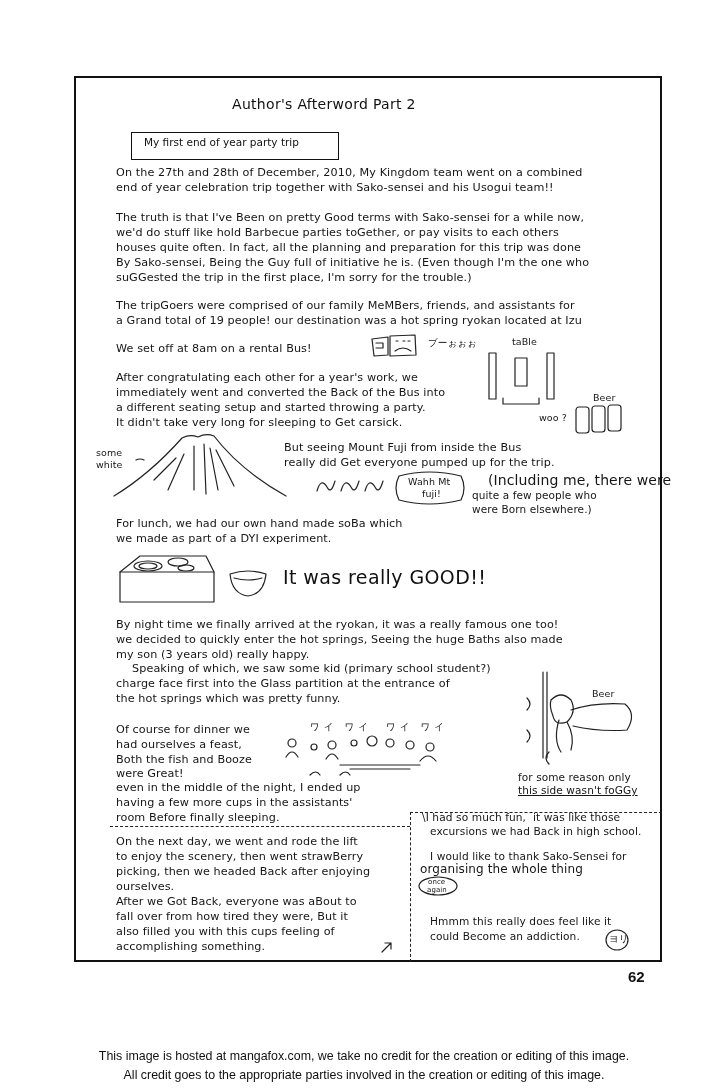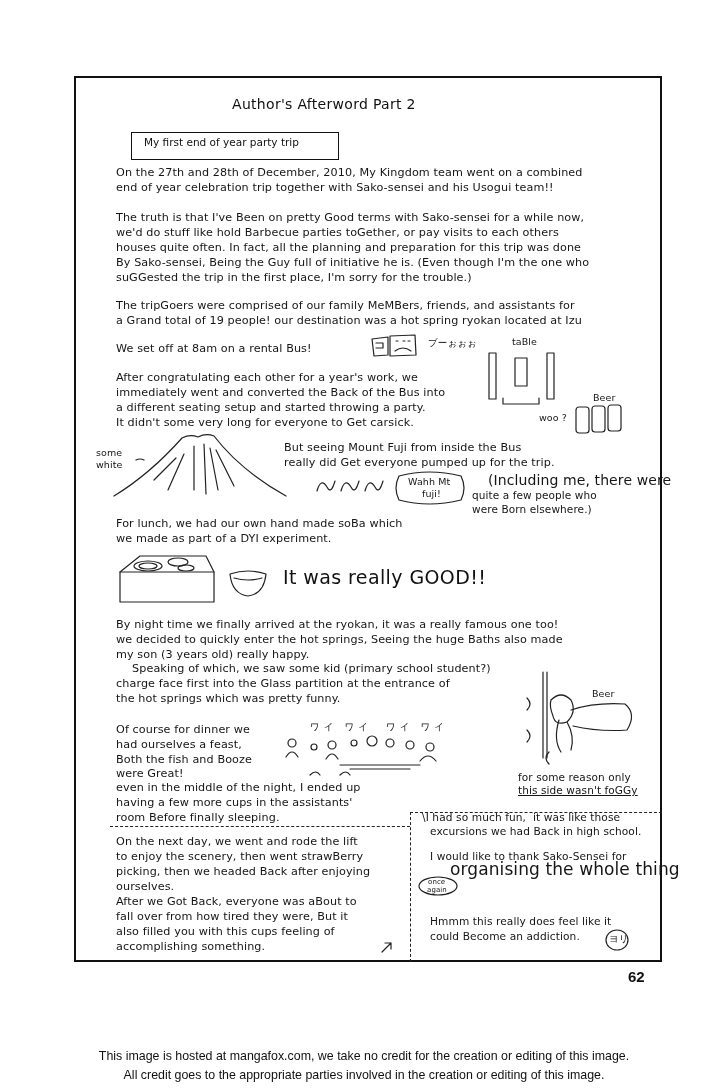--- a/index.html
+++ b/index.html
@@ -59,21 +59,21 @@
 <svg class="sk" style="left:485px;top:348px" width="80" height="60">
   <rect x="4" y="5" width="7" height="46"></rect>
     <rect x="62" y="5" width="7" height="46"></rect>
   <rect x="30" y="10" width="12" height="28"></rect>
     <path d="M18 50 v6 h36 v-6"></path>
 </svg>
 
 <div class="t" style="left:116px;top:370px">After congratulating each other for a year's work, we</div>
 <div class="t" style="left:116px;top:385px">immediately went and converted the Back of the Bus into</div>
 <div class="t" style="left:116px;top:400px">a different seating setup and started throwing a party.</div>
-<div class="t" style="left:116px;top:415px">It didn't some very long for everyone to Get carsick.</div>
+<div class="t" style="left:116px;top:415px">It didn't take very long for sleeping to Get carsick.</div>
 
 <div class="t small" style="left:593px;top:392px">Beer</div>
 <div class="t small" style="left:539px;top:412px">woo ?</div>
 <svg class="sk" style="left:574px;top:403px" width="60" height="34">
   <rect x="2" y="4" width="13" height="26" rx="3"></rect>
     <rect x="18" y="3" width="13" height="26" rx="3"></rect>
     <rect x="34" y="2" width="13" height="26" rx="3"></rect>
 </svg>
 
 <div class="t small" style="left:96px;top:447px">some</div>
@@ -172,21 +172,21 @@
 <div class="t" style="left:116px;top:909px">fall over from how tired they were, But it</div>
 <div class="t" style="left:116px;top:924px">also filled you with this cups feeling of</div>
 <div class="t" style="left:116px;top:939px">accomplishing something.</div>
 <svg class="sk" style="left:380px;top:940px" width="14" height="14">
   <path d="M2 12 L11 3 M5 3 L11 3 L11 9"></path>
 </svg>
 
 <div class="t" style="left:422px;top:810px;font-size:10.6px">\I had so much fun,  it was like those</div>
 <div class="t" style="left:430px;top:824px;font-size:10.6px">excursions we had Back in high school.</div>
 <div class="t" style="left:430px;top:849px;font-size:10.6px">I would like to thank Sako-Sensei for</div>
-<div class="t" style="left:450px;top:862px;font-size:17px">organising the whole thing</div>
+<div class="t" style="left:420px;top:862px;font-size:12px">organising the whole thing</div>
 <svg class="sk" style="left:417px;top:873px" width="42" height="24">
   <ellipse cx="21" cy="13" rx="19" ry="9"></ellipse>
 </svg>
 <div class="t tiny" style="left:428px;top:878px">once</div>
 <div class="t tiny" style="left:427px;top:886px">again</div>
 <div class="t" style="left:430px;top:914px;font-size:10.6px">Hmmm this really does feel like it</div>
 <div class="t" style="left:430px;top:929px;font-size:10.6px">could Become an addiction.</div>
 <svg class="sk" style="left:604px;top:928px" width="26" height="24">
   <ellipse cx="13" cy="12" rx="11" ry="10"></ellipse>
 </svg>

